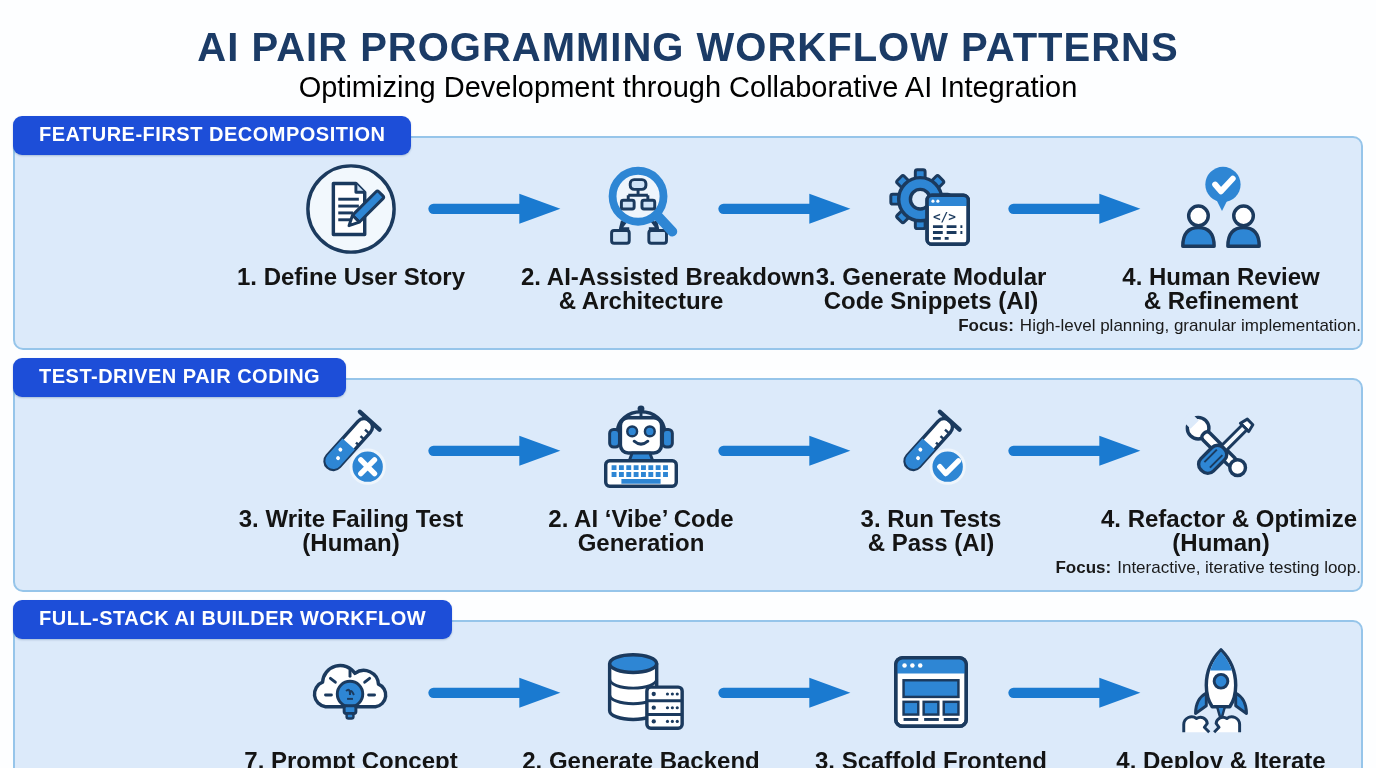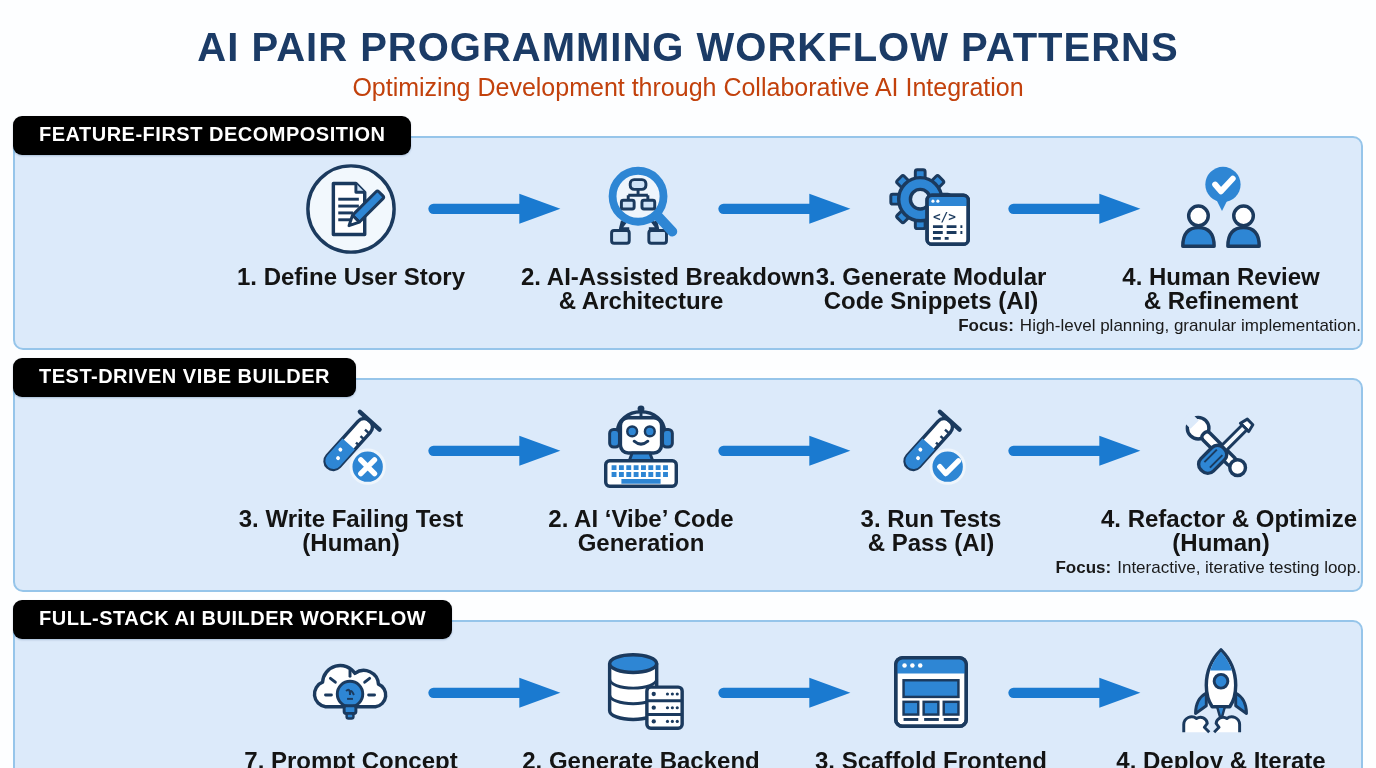--- a/index.html
+++ b/index.html
@@ -1,28 +1,28 @@
 <!DOCTYPE html>
 <html><head>
 <meta charset="utf-8">
 <style>
   * { margin:0; padding:0; box-sizing:border-box; }
   html,body { width:1376px; height:768px; overflow:hidden; }
   body { background:#fdfeff; font-family:"Liberation Sans", sans-serif; }
 
   .header { text-align:center; padding-top:24px; }
   .title { font-size:40px; font-weight:bold; letter-spacing:1px; color:#1b3b66; line-height:46px; }
-  .subtitle { font-size:25px; color:#c2410c; line-height:30px; margin-top:2px; font-weight:normal;text-align:center; }
+  .subtitle { font-size:29px; color:#000000; line-height:30px; margin-top:2px; font-weight:normal;text-align:center; }
 
   .section { margin-top:14px; }
   .section + .section { margin-top:8px; }
 
   .tab {
     display:inline-block; position:relative; z-index:2; margin-left:13px;
-    background:#000000; color:#ffffff; font-weight:bold; font-size:20px;
+    background:#1d4ed8; color:#ffffff; font-weight:bold; font-size:20px;
     letter-spacing:.5px; padding:7px 26px 9px; border-radius:9px;
     box-shadow:0 1px 2px rgba(20,60,110,.25);
   }
   .panel {
     margin:-19px 13px 0 13px; position:relative; z-index:1;
     background:#dceafa; border:2px solid #96c5ea; border-radius:10px;
     padding-bottom:6px;
   }
   .steps {
     display:flex; align-items:flex-start; justify-content:flex-start;
@@ -157,21 +157,21 @@
       </div>
 
     </div>
     <div class="focus">
       <span class="flabel">Focus:</span><span>High-level planning, granular implementation.</span>
     </div>
   </div>
 </div>
 
 <div class="section">
-  <div class="tab">TEST-DRIVEN VIBE BUILDER</div>
+  <div class="tab">TEST-DRIVEN PAIR CODING</div>
   <div class="panel">
     <div class="steps">
 
       <div class="step">
         <div class="icon-wrap">
           <svg width="98" height="98" viewBox="0 0 100 100">
             <g transform="rotate(42 46 44)">
               <rect x="38" y="10" width="17" height="64" rx="8.5" fill="#ffffff" stroke="#1b3a5e" stroke-width="3.5"></rect>
               <path d="M38 42 h17 v23 a8.5 8.5 0 0 1 -17 0 z" fill="#2e86d4"></path>
               <line x1="55" y1="20" x2="49" y2="20" stroke="#1b3a5e" stroke-width="2.5"></line>

